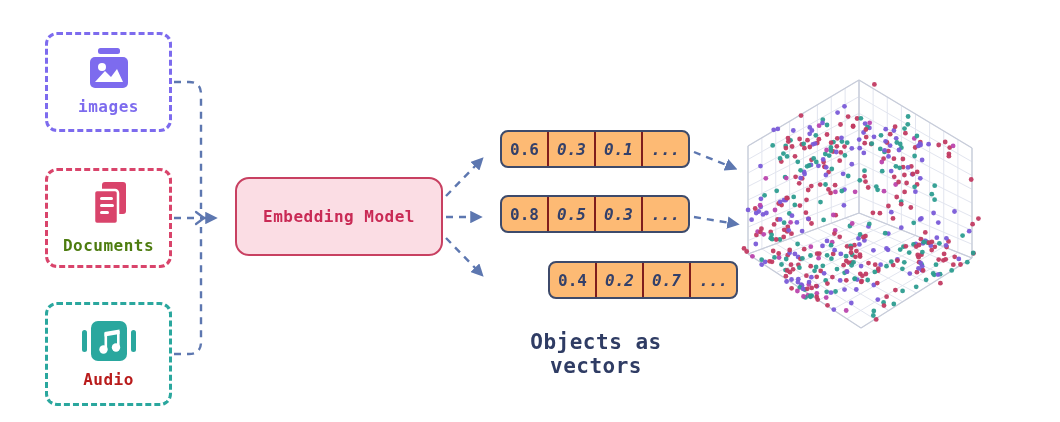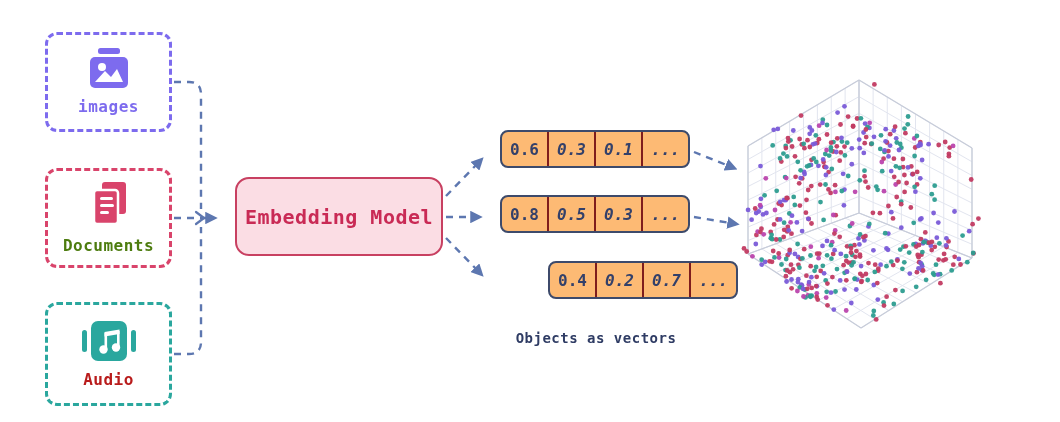--- a/index.html
+++ b/index.html
@@ -22,38 +22,38 @@
   .box-documents .label{color:#4d7c0f;}
   .box-audio{top:302px;height:104px;border-color:#2aa79e;}
   .box-audio .label{color:#b91c1c;}
 
   
   .model-box{
     position:absolute;left:235px;top:177px;width:208px;height:79px;box-sizing:border-box;
     background:#fbdde4;border:2.5px solid #c84061;border-radius:14px;
     display:flex;align-items:center;justify-content:center;
   }
-  .model-box .label{font-size:20px;font-weight:600;color:#c92a55;letter-spacing:.5px;}
+  .model-box .label{font-size:16px;font-weight:600;color:#c92a55;letter-spacing:.5px;}
 
   
   .vector-row{
     position:absolute;left:500px;width:190px;height:38px;box-sizing:border-box;
     background:#fdba74;border:2px solid #3d4a6b;border-radius:8px;
     display:flex;overflow:hidden;
   }
   .vector-row .cell{
     flex:1;display:flex;align-items:center;justify-content:center;
     font-size:16px;font-weight:700;color:#33406a;
   }
   .vector-row .cell + .cell{border-left:2px solid #7f1d1d;font-style:italic;}
   .row-1{top:130px;} .row-2{top:195px;} .row-3{top:261px;margin-left:48px;}
 
   .caption{
     position:absolute;left:502px;top:330px;width:188px;text-align:center;
-    font-size:14px;font-weight:700;color:#2f3c64;letter-spacing:.5px;
+    font-size:21px;font-weight:700;color:#2f3c64;letter-spacing:.5px;
   }
 
   .watermark{
     position:absolute;left:701px;top:350px;white-space:nowrap;
     font-family:"Liberation Sans","DejaVu Sans",sans-serif;
     font-size:31px;letter-spacing:1px;color:#e2e2e2;
     text-shadow:1px 1px 0 #ffffff,2px 2px 1px rgba(0,0,0,0.05);
   }
 </style>
 </head>

